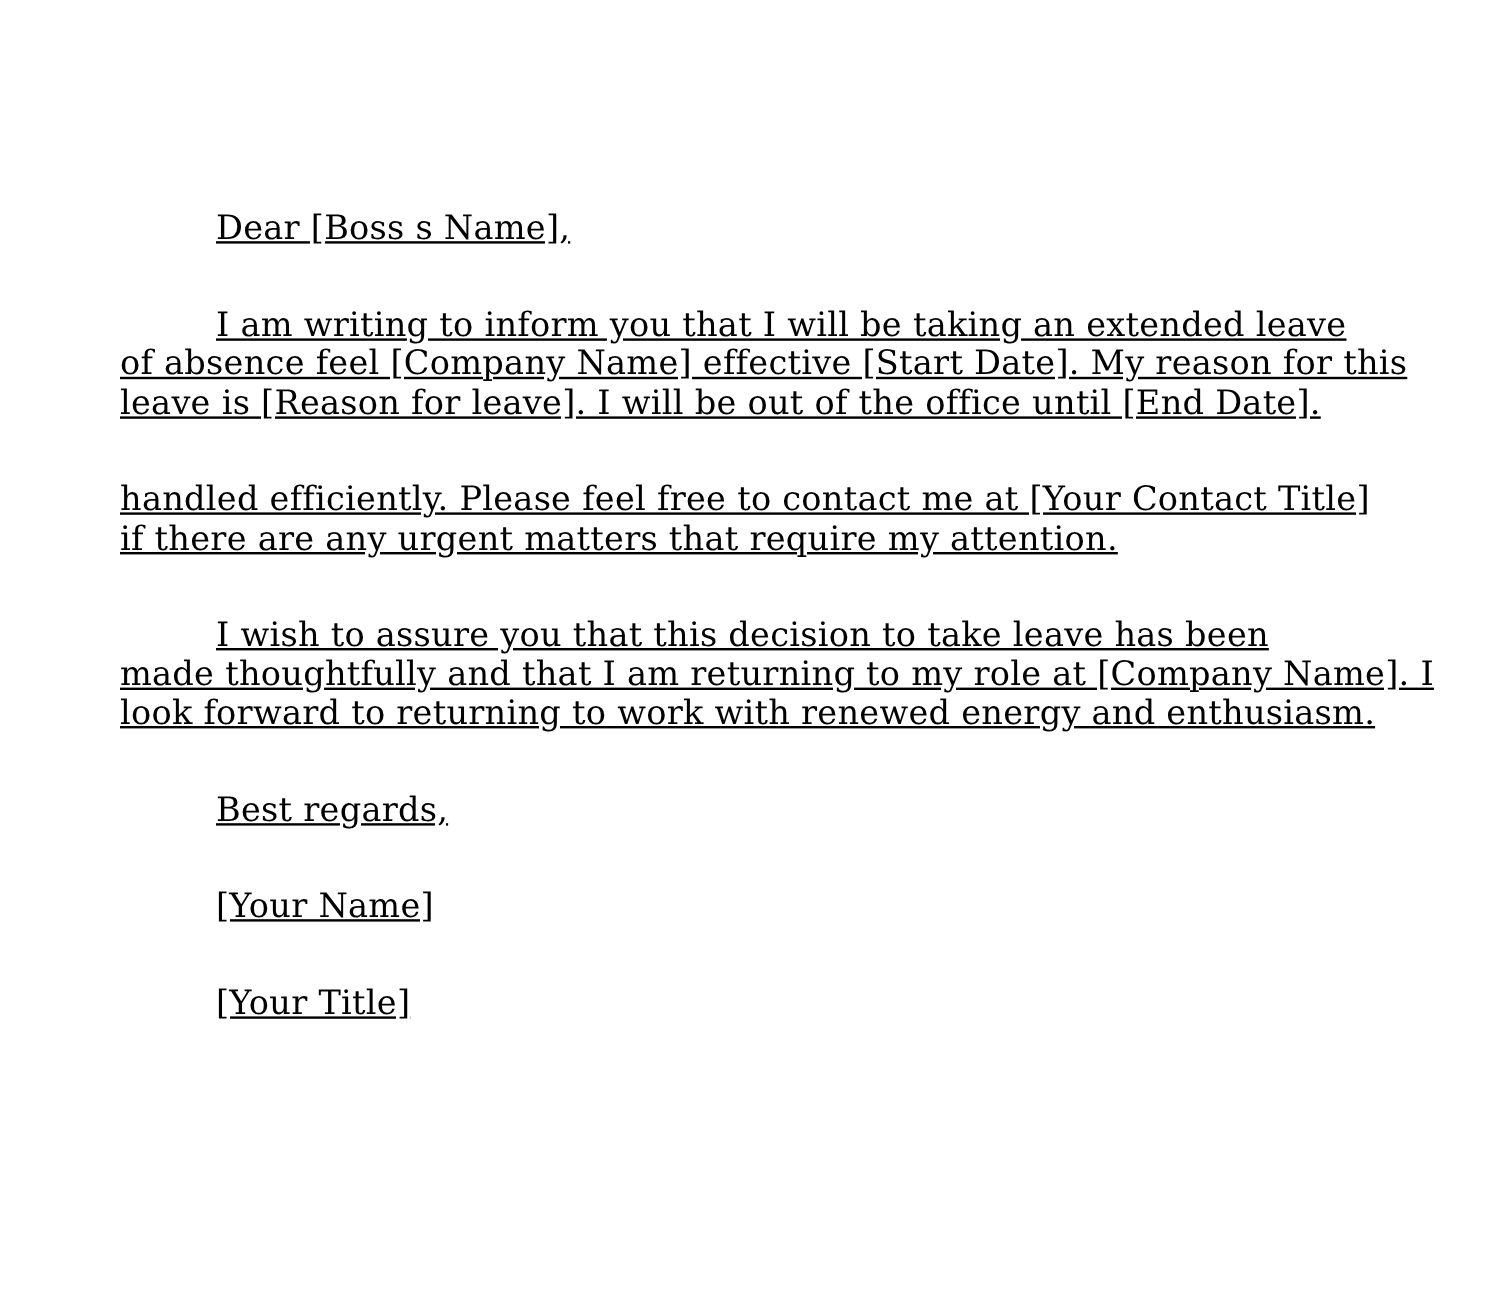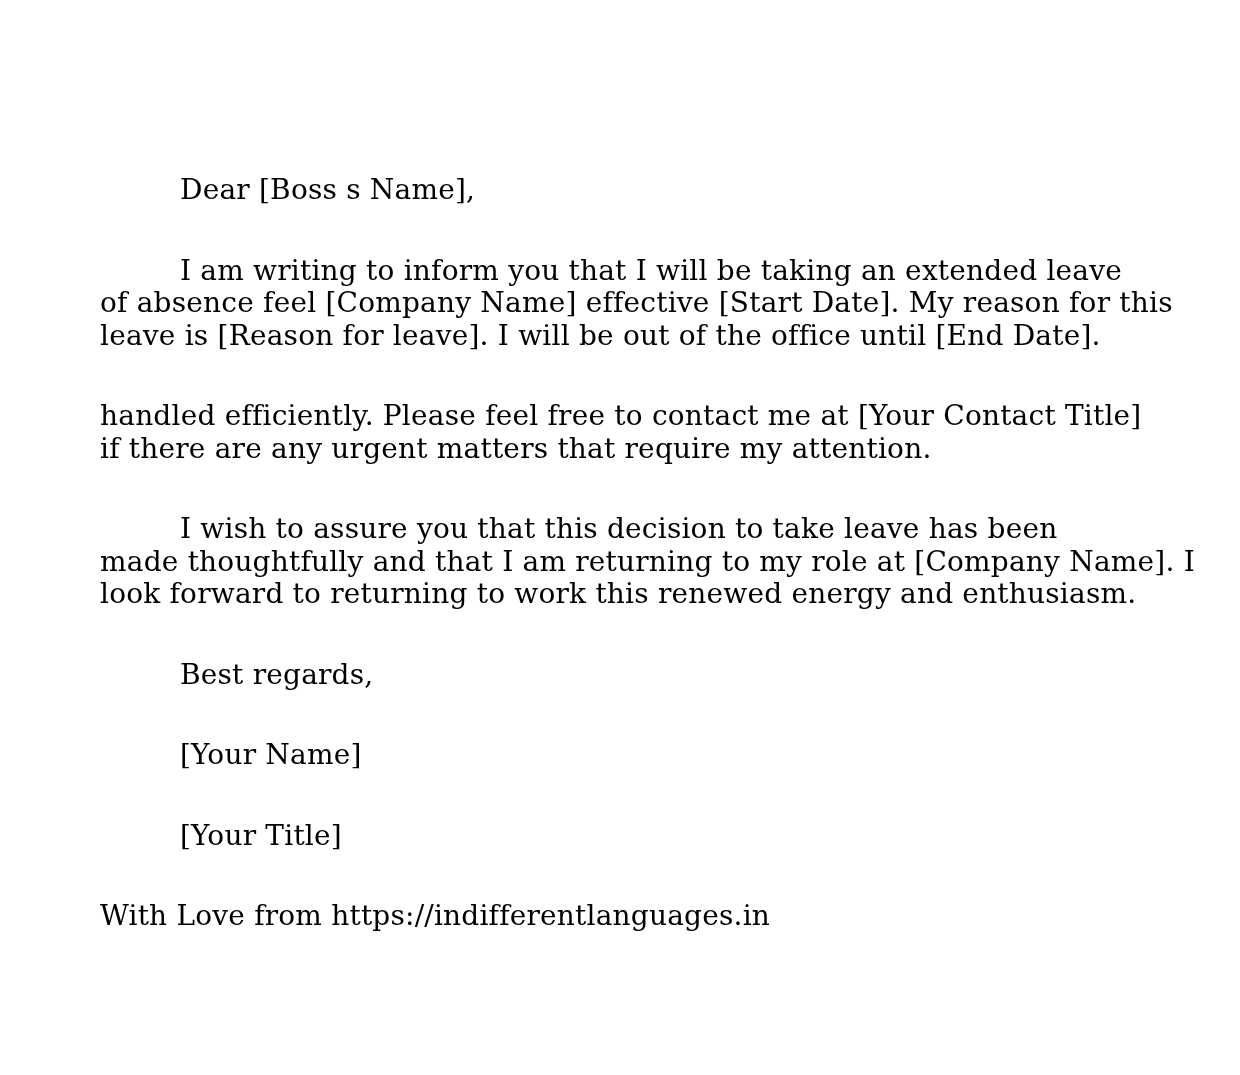--- a/index.html
+++ b/index.html
@@ -12,20 +12,21 @@
     background: #ffffff;
     font-family: "DejaVu Serif", serif;
     color: #000000;
     overflow: hidden;
   }
   .page {
     box-sizing: border-box;
     width: 1240px;
     height: 860px;
     padding: 174px 30px 0 100px;
+    text-decoration: underline;
   }
   .para {
     margin: 0 0 48px 0;
     font-size: 28px;
     line-height: 32.5px;
     letter-spacing: 0.2px;
   }
   .line {
     display: block;
     white-space: nowrap;
@@ -50,32 +51,29 @@
   </p>
 
   <p class="para">
     <span class="line">handled efficiently. Please feel free to contact me at [Your Contact Title]</span>
     <span class="line">if there are any urgent matters that require my attention.</span>
   </p>
 
   <p class="para">
     <span class="line indent">I wish to assure you that this decision to take leave has been</span>
     <span class="line">made thoughtfully and that I am returning to my role at [Company Name]. I</span>
-    <span class="line">look forward to returning to work this renewed energy and enthusiasm.</span>
+    <span class="line">look forward to returning to work with renewed energy and enthusiasm.</span>
   </p>
 
   <p class="para">
     <span class="line indent">Best regards,</span>
   </p>
 
   <p class="para">
     <span class="line indent">[Your Name]</span>
   </p>
 
   <p class="para">
     <span class="line indent">[Your Title]</span>
   </p>
 
-  <p class="para">
-    <span class="line">With Love from https://indifferentlanguages.in</span>
-  </p>
 
 </main>
 
 </body></html>

